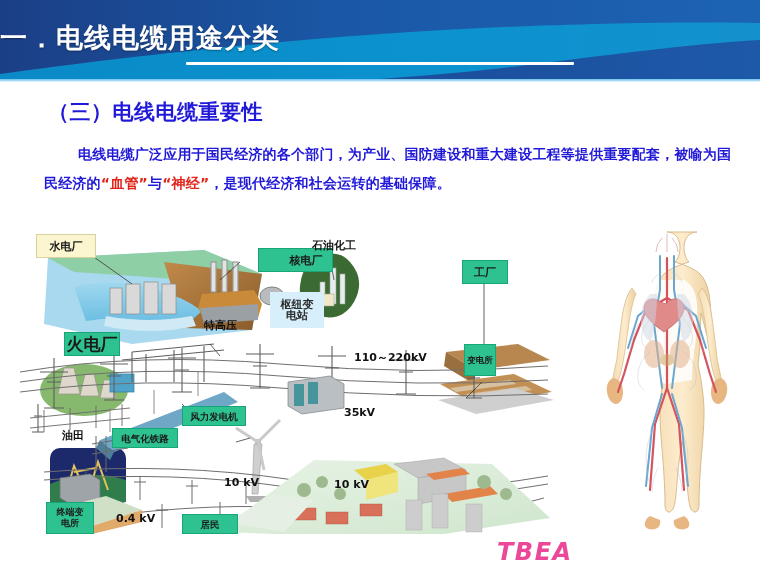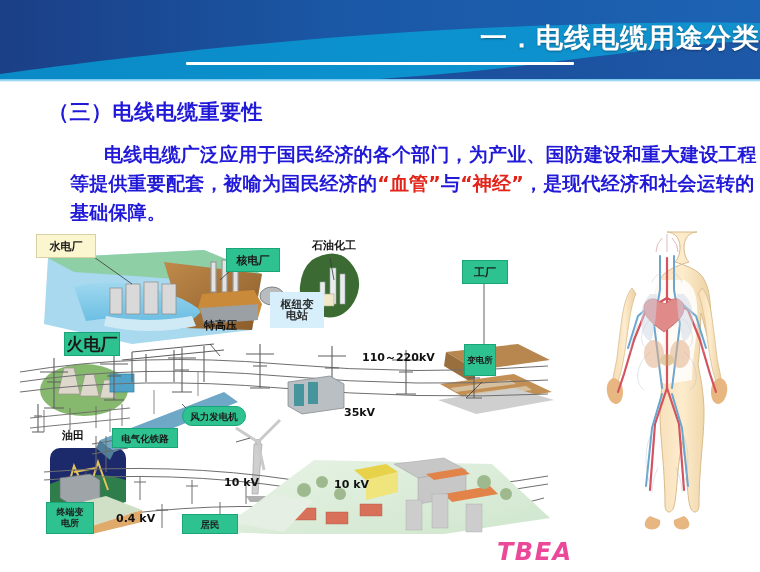--- a/index.html
+++ b/index.html
@@ -7,37 +7,37 @@
     width:760px;height:572px;background:#ffffff;overflow:hidden;
     font-family:"Liberation Sans","DejaVu Sans",sans-serif;position:relative;
   }
   .slide{position:absolute;inset:0;background:#fff;overflow:hidden;}
 
   
   .header{position:absolute;left:0;top:0;width:760px;height:82px;overflow:hidden;
     background:linear-gradient(180deg,#1a4f9c 0%,#1b52a0 40%,#1f5bad 100%);}
   .header .swoosh{position:absolute;left:0;top:0;width:760px;height:82px;}
   .header .title{
-    position:absolute;left:0;top:20px;width:760px;text-align:right;
+    position:absolute;left:0;top:20px;width:760px;text-align:left;
     color:#ffffff;font-size:27px;font-weight:bold;letter-spacing:1px;
     text-shadow:0 1px 2px rgba(0,0,0,.35);
     font-family:"DejaVu Sans","Liberation Sans",sans-serif;
   }
   .header .underline{position:absolute;left:186px;top:62px;width:388px;height:3px;
     background:#ffffff;border-radius:1px;}
   .header-hairline{position:absolute;left:0;top:79px;width:760px;height:3px;
     background:linear-gradient(180deg,#6fc3ec 0%,#a9ddf5 60%,#ffffff 100%);}
 
   
   .subheading{position:absolute;left:48px;top:98px;color:#2119d8;font-size:21px;
     font-weight:bold;letter-spacing:.5px;
     font-family:"DejaVu Sans","Liberation Sans",sans-serif;}
   .para{position:absolute;left:44px;top:140px;width:690px;color:#2119d8;
-    font-size:19px;line-height:29px;font-weight:bold;letter-spacing:.2px;
-    font-family:"DejaVu Sans","Liberation Sans",sans-serif;margin-left:26px;}
+    font-size:14px;line-height:29px;font-weight:bold;letter-spacing:.2px;
+    font-family:"DejaVu Sans","Liberation Sans",sans-serif;}
   .para .indent{display:inline-block;width:34px;}
   .para .red{color:#e2231a;}
 
   
   .diagram{position:absolute;left:14px;top:232px;width:540px;height:302px;
     background:#ffffff;}
   .dg-svg{position:absolute;left:0;top:0;width:540px;height:302px;}
   .tag{position:absolute;display:flex;align-items:center;justify-content:center;
     font-size:9px;font-weight:bold;color:#1a1a1a;line-height:11px;text-align:center;
     font-family:"DejaVu Sans","Liberation Sans",sans-serif;white-space:pre-line;}
@@ -324,36 +324,36 @@
         <path d="M316,26 L320,48"></path>
         <path d="M470,50 L470,116"></path>
         <path d="M468,150 L452,166"></path>
         <path d="M196,112 L206,124"></path>
         <path d="M168,172 L186,190"></path>
         <path d="M222,210 L236,206"></path>
       </g>
     </svg>
 
     <div class="tag cream" style="left:22px;top:2px;width:58px;height:22px;font-size:11px;">水电厂</div>
-    <div class="tag green" style="left:212px;top:16px;width:52px;height:22px;font-size:11px;">核电厂</div>
+    <div class="tag green" style="left:244px;top:16px;width:52px;height:22px;font-size:11px;padding-left:21px;">核电厂</div>
     <div class="tag green" style="left:50px;top:100px;width:54px;height:22px;font-size:17px;">火电厂</div>
     <div class="vlabel" style="left:48px;top:196px;font-size:11px;">油田</div>
     <div class="vlabel" style="left:298px;top:6px;font-size:11px;">石油化工</div>
     <div class="tag green" style="left:448px;top:28px;width:44px;height:22px;font-size:11px;">工厂</div>
     <div class="tag green" style="left:450px;top:112px;width:30px;height:30px;font-size:8.5px;">变电所</div>
     <div class="tag sky" style="left:256px;top:60px;width:52px;height:34px;font-size:11px;text-align:center;">枢纽变
 电站</div>
-    <div class="tag green" style="left:168px;top:174px;width:62px;height:18px;font-size:9.5px;border-radius:10px;">风力发电机</div>
+    <div class="tag green" style="left:168px;top:174px;width:62px;height:18px;font-size:9.5px;">风力发电机</div>
     <div class="tag green" style="left:98px;top:196px;width:64px;height:18px;font-size:9.5px;">电气化铁路</div>
     <div class="tag green" style="left:168px;top:282px;width:54px;height:18px;font-size:9.5px;">居民</div>
     <div class="tag green" style="left:32px;top:270px;width:46px;height:30px;font-size:9px;">终端变
 电所</div>
 
     <div class="vlabel" style="left:190px;top:86px;">特高压</div>
-    <div class="vlabel" style="left:348px;top:118px;">110～220kV</div>
+    <div class="vlabel" style="left:340px;top:118px;">110～220kV</div>
     <div class="vlabel" style="left:330px;top:174px;">35kV</div>
     <div class="vlabel" style="left:210px;top:244px;">10 kV</div>
     <div class="vlabel" style="left:320px;top:246px;">10 kV</div>
     <div class="vlabel" style="left:102px;top:280px;">0.4 kV</div>
   </div>
 
   <div class="anatomy">
     <svg viewBox="0 0 150 302">
       <defs>
         <linearGradient id="skin" x1="0" y1="0" x2="1" y2="0">

